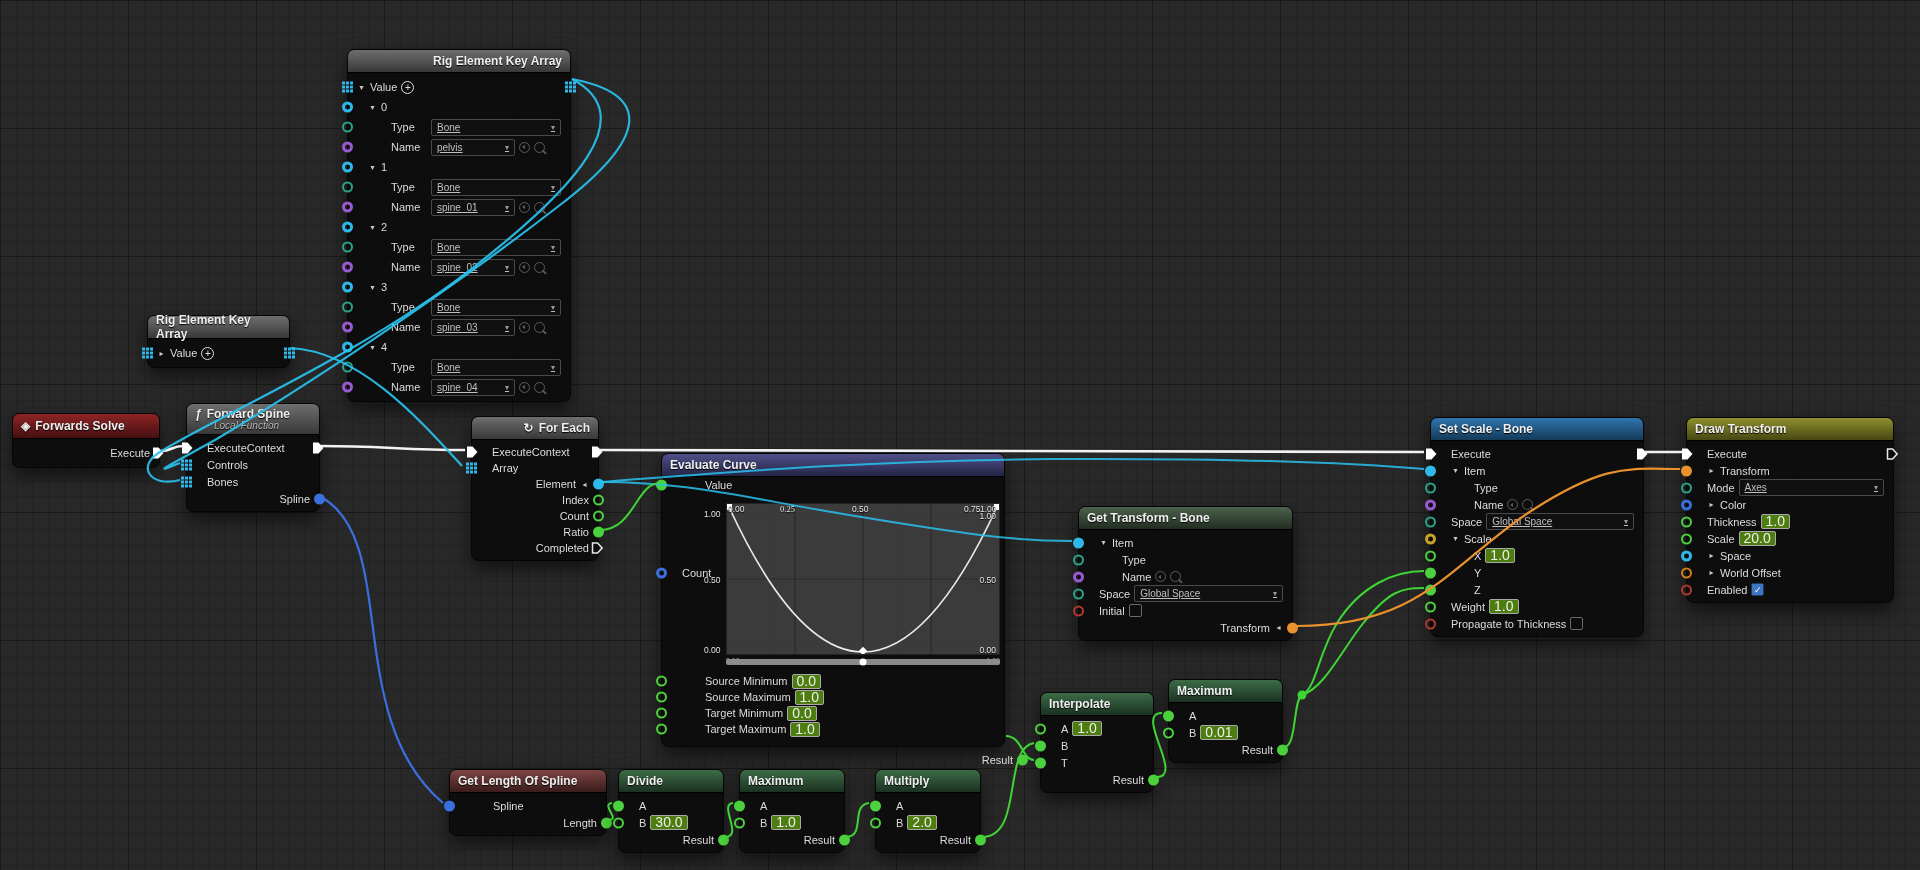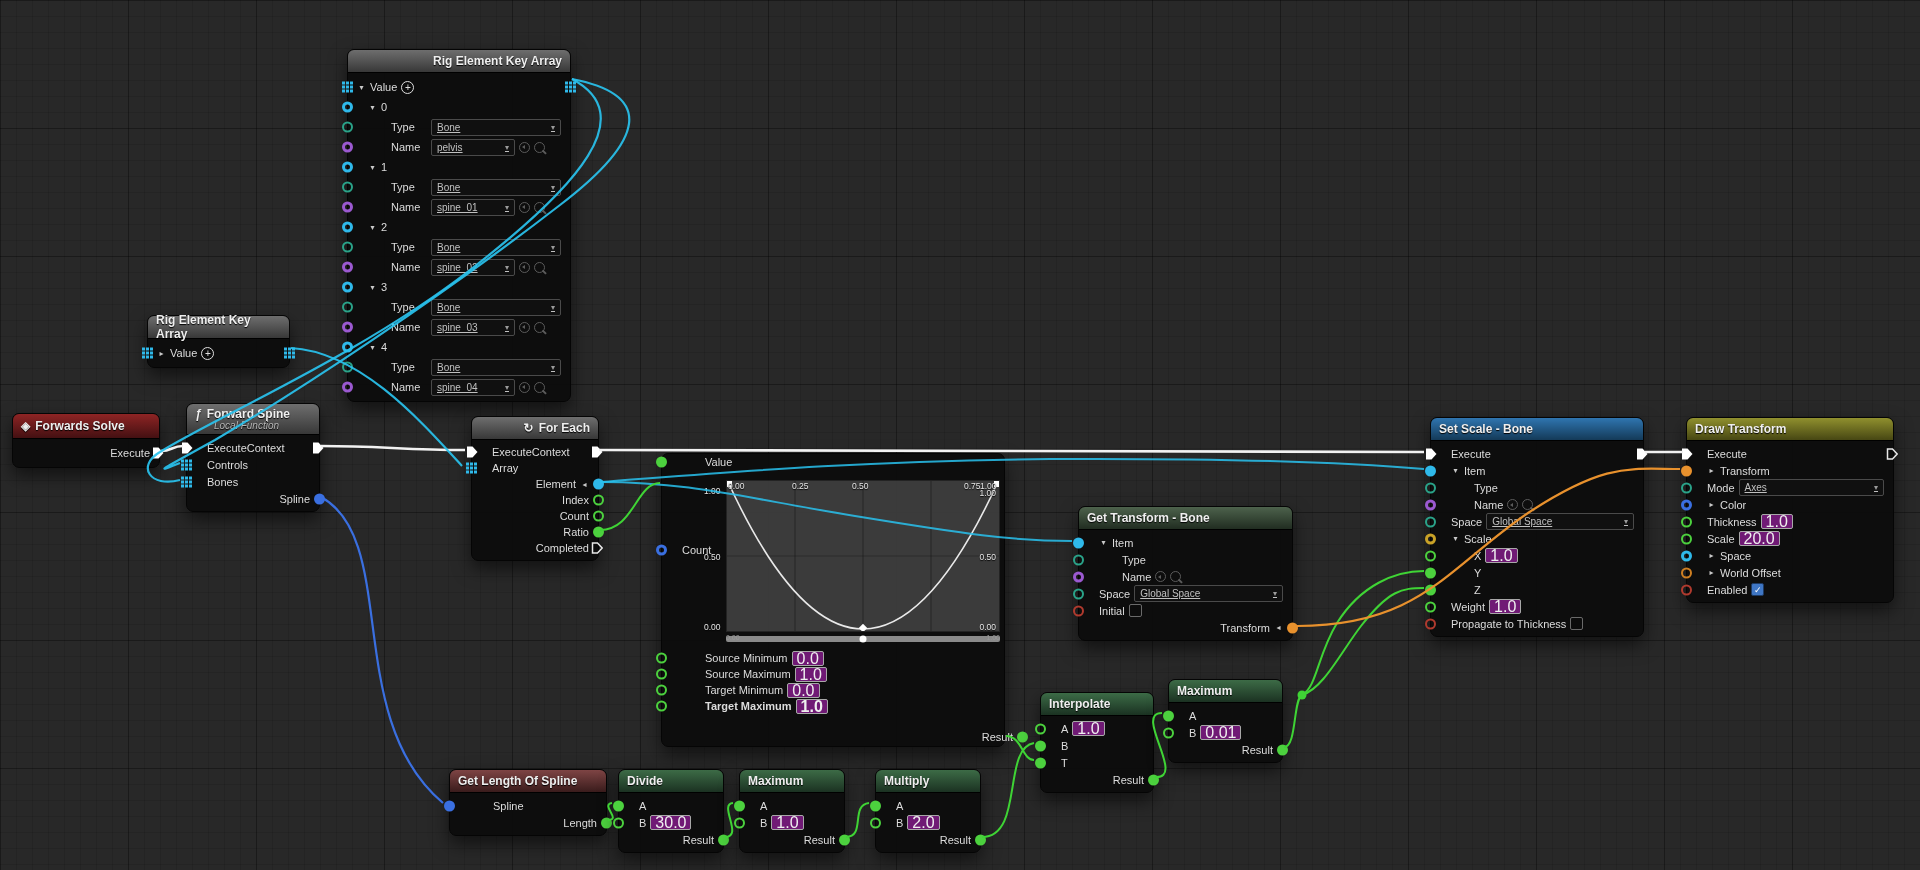--- a/index.html
+++ b/index.html
@@ -39,22 +39,22 @@
   .p.l{left:-6px;} .p.r{right:-6px;}
   .pc{width:11px;height:11px;border-radius:50%;box-sizing:border-box;display:block;}
   .f-green{background:#4cd13e;} .f-cyan{background:#2fb9ea;} .f-blue{background:#3a6fe0;} .f-orange{background:#e8912d;}
   .o-green{border:2.5px solid #4cd13e;} .o-teal{border:2px solid #2aa389;} .o-purple{border:3px solid #9b59d0;}
   .o-red{border:2.5px solid #b03a2e;} .o-yellow{border:3px solid #c9a227;} .o-cyan{border:3px solid #2fb9ea;}
   .o-blue{border:3px solid #3a6fe0;} .o-orange{border:2.5px solid #cf7f22;}
   .gridpin{display:block;width:11px;height:11px;position:relative;}
   .gridpin::before{content:"";position:absolute;left:0;top:0;width:3px;height:3px;background:#2fb9ea;
     box-shadow:4px 0 #2fb9ea,8px 0 #2fb9ea,0 4px #2fb9ea,4px 4px #2fb9ea,8px 4px #2fb9ea,0 8px #2fb9ea,4px 8px #2fb9ea,8px 8px #2fb9ea;}
   .execsvg{display:block;}
-  .vbox{height:13px;line-height:13px;padding:0 4px;border:1px solid #a8a8a8;border-radius:2px;background:#701a75;
-    color:#efefef;font-size:16px;}
+  .vbox{height:13px;line-height:13px;padding:0 4px;border:1px solid #a8a8a8;border-radius:2px;background:#4d7c0f;
+    color:#efefef;font-size:14px;}
   .dd{height:15px;background:#101010;border:1px solid #4a4a4a;border-radius:2px;color:#c0c0c0;font-size:10px;
     padding:0 5px;display:flex;align-items:center;justify-content:space-between;gap:4px;min-width:0;text-decoration:underline;}
   .dd .chev{font-size:8px;color:#9a9a9a;}
   .dd.grow{flex:1;}
   .plus{width:13px;height:13px;border:1.3px solid #e0e0e0;border-radius:50%;position:relative;display:inline-block;box-sizing:border-box;}
   .plus::before{content:"+";position:absolute;left:0;top:-1px;width:100%;text-align:center;font-size:10px;line-height:13px;color:#e0e0e0;}
   .mi{width:11px;height:11px;border:1.3px solid #6f6f6f;border-radius:50%;display:inline-block;position:relative;box-sizing:border-box;opacity:.8;}
   .mi.arrow::after{content:"";position:absolute;left:2px;top:2.5px;border-top:2px solid transparent;border-bottom:2px solid transparent;border-right:3.5px solid #6f6f6f;}
   .mi.mag::after{content:"";position:absolute;width:4.5px;height:1.6px;background:#6f6f6f;right:-2.5px;bottom:-1px;transform:rotate(45deg);}
   .cb{width:13px;height:13px;background:#0c0c0c;border:1px solid #6a6a6a;border-radius:2px;box-sizing:border-box;display:flex;align-items:center;justify-content:center;font-size:9px;color:#fff;}
@@ -405,20 +405,23 @@
         <span class="p r">
             <svg class="execsvg" width="13" height="13">
               <path d="M1.5,1.5 h5 l4.7,5 -4.7,5 h-5 z" fill="none" stroke="#e8e8e8" stroke-width="1.5"></path>
             </svg>
           </span>
         </div>
     </div>
   </div>
 
   <div class="node" style="left:661px;top:453px;width:342px;height:292px;">
+    <div class="hdr h-navy">
+      <span>Evaluate Curve</span>
+    </div>
     <div class="body" style="height:270px;padding:0;">
       <div class="row rh16" style="position:absolute;left:0;top:0;width:120px;">
         <span class="p l">
             <span class="pc f-green"></span>
           </span>
         <span class="lbl i2">Value</span>
         </div>
       <div class="row rh16" style="position:absolute;left:0;top:88px;width:70px;">
         <span class="p l">
             <span class="pc o-blue"></span>
@@ -433,21 +436,21 @@
             <line x1="136" y1="0" x2="136" y2="150" stroke="rgba(0,0,0,.35)"></line>
             <line x1="204" y1="0" x2="204" y2="150" stroke="rgba(0,0,0,.35)"></line>
             <line x1="0" y1="75" x2="272" y2="75" stroke="rgba(0,0,0,.25)"></line>
             <path d="M2,3 Q136,293 270,3" stroke="#e9e9e9" stroke-width="1.6" fill="none"></path>
             <rect x="-1" y="0" width="6" height="6" fill="#fff"></rect>
             <rect x="267" y="0" width="6" height="6" fill="#fff"></rect>
             <rect x="133" y="144" width="6" height="6" fill="#fff" transform="rotate(45 136 147)"></rect>
           </svg>
         </div>
         <span class="axlab" style="left:2px;top:9px;">0.00</span>
-        <span class="axlab" style="left:66px;top:9px;">0.25</span>
+        <span class="axlab" style="left:54px;top:9px;font-family:Liberation Serif, serif;">0.25</span>
         <span class="axlab" style="left:126px;top:9px;">0.50</span>
         <span class="axlab" style="left:190px;top:9px;padding-left:48px;">0.75</span>
         <span class="axlab" style="left:254px;top:9px;">1.00</span>
         <span class="axlab" style="left:-22px;top:14px;">1.00</span>
         <span class="axlab" style="left:-22px;top:80px;">0.50</span>
         <span class="axlab" style="left:-22px;top:150px;">0.00</span>
         <span class="axlab" style="right:4px;top:16px;">1.00</span>
         <span class="axlab" style="right:4px;top:80px;">0.50</span>
         <span class="axlab" style="right:4px;top:150px;">0.00</span>
         <div class="slider">
@@ -471,21 +474,21 @@
         <span class="lbl i2">Source Maximum</span>
         <span class="vbox">1.0</span>
         </div>
       <div class="row rh16" style="position:absolute;left:0;top:228px;width:100%;">
         <span class="p l">
             <span class="pc o-green"></span>
           </span>
         <span class="lbl i2">Target Minimum</span>
         <span class="vbox">0.0</span>
         </div>
-      <div class="row rh16" style="position:absolute;left:0;top:244px;width:100%;font-weight:bold;">
+      <div class="row rh16" style="position:absolute;left:0;top:244px;width:100%;">
         <span class="p l">
             <span class="pc o-green"></span>
           </span>
         <span class="lbl i2">Target Maximum</span>
         <span class="vbox">1.0</span>
         </div>
       <div class="row rh16 out" style="position:absolute;left:0;top:275px;width:100%;">
         <span class="lbl">Result</span>
         <span class="p r">
             <span class="pc f-green"></span>

